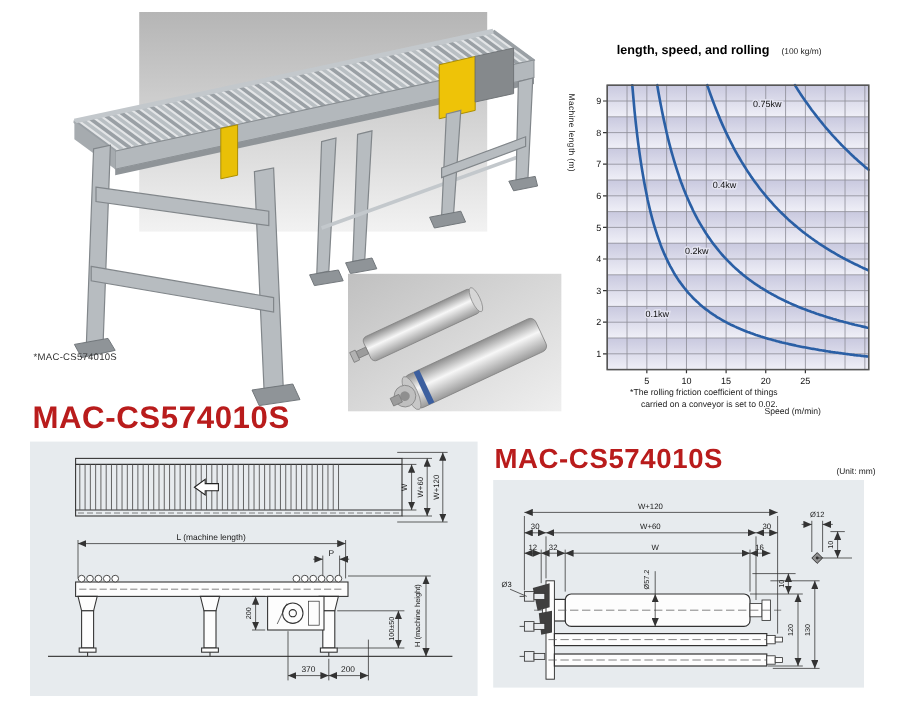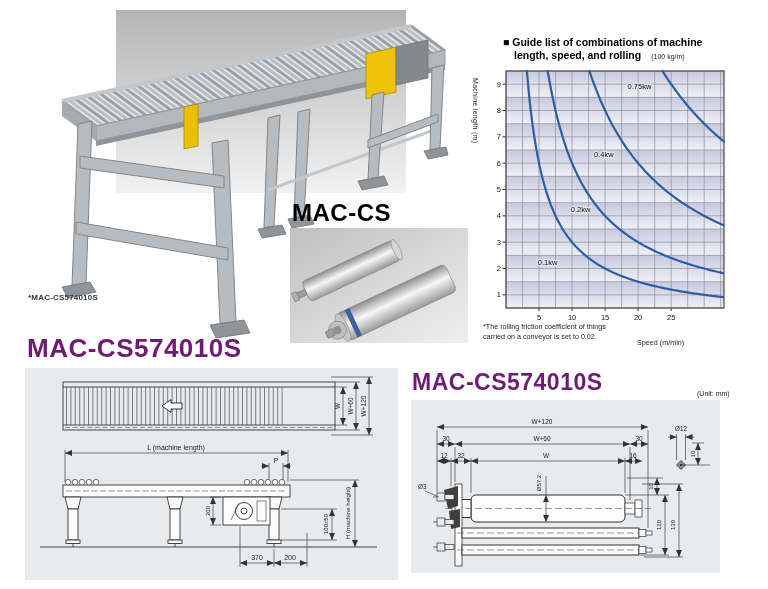--- a/index.html
+++ b/index.html
@@ -1,26 +1,26 @@
 <!DOCTYPE html>
 <html><head>
 <meta charset="utf-8">
 <style>
   html,body{margin:0;padding:0;background:#fff;}
   body{font-family:"Liberation Sans","DejaVu Sans",sans-serif;color:#111;}
   .page{position:relative;width:768px;height:589px;background:#fff;overflow:hidden;}
   .abs{position:absolute;}
   svg{display:block;font-family:"Liberation Sans","DejaVu Sans",sans-serif;}
-  .photo-caption{font-size:8px;font-weight:bold;color:#333;letter-spacing:.2px;}
+  .photo-caption{font-size:8px;font-weight:normal;color:#333;letter-spacing:.2px;}
   .roller-title{font-size:24px;font-weight:bold;color:#000;letter-spacing:.5px;}
-  .sec-title{font-weight:bold;color:#701a75;letter-spacing:.5px;}
+  .sec-title{font-weight:bold;color:#b91c1c;letter-spacing:.5px;}
   .chart-head{font-size:10.5px;font-weight:bold;line-height:12.5px;color:#000;width:260px;}
   .chart-head .unit{font-size:7px;font-weight:normal;color:#222;margin-left:10px;letter-spacing:0;}
   .ylab{writing-mode:vertical-rl;font-size:7px;color:#222;letter-spacing:.3px;}
-  .footnote{font-size:7.2px;line-height:9.5px;color:#222;}
+  .footnote{font-size:7.2px;line-height:9.5px;color:#222;text-align:right;}
   .panel{background:#e7ebee;}
 </style>
 </head>
 <body>
 
 <div class="page">
 
   <svg class="abs" style="left:0;top:0" width="470" height="340" viewBox="0 0 470 340">
     <defs>
       <linearGradient id="bgGray" x1="0" y1="0" x2="0" y2="1">
@@ -119,21 +119,20 @@
       <polygon points="210,325 244,320 250,333 216,338"></polygon>
       <polygon points="258,229 282,225 286,234 262,238"></polygon>
       <polygon points="288,219 310,215 314,224 292,228"></polygon>
       <polygon points="358,181 384,176 388,185 362,190"></polygon>
       <polygon points="424,151 446,147 448,155 428,159"></polygon>
     </g>
   </svg>
 
   <div class="abs photo-caption" style="left:28px;top:293px">*MAC-CS574010S</div>
 
-  <div class="abs roller-title" style="left:292px;top:199px">MAC-CS</div>
 
   <svg class="abs" style="left:290px;top:228px" width="178" height="115" viewBox="0 0 178 115">
     <defs>
       <linearGradient id="rollerBg" x1="0" y1="0" x2="1" y2="1">
         <stop offset="0" stop-color="#c0c0c0"></stop>
           <stop offset="1" stop-color="#efefef"></stop>
       </linearGradient>
       <linearGradient id="rollGrad" x1="0" y1="0" x2="0" y2="1">
         <stop offset="0" stop-color="#8e8e8e"></stop>
           <stop offset="0.45" stop-color="#f7f7f7"></stop>
@@ -151,22 +150,20 @@
       <rect x="0" y="-15" width="120" height="30" rx="5" fill="url(#rollGrad)" stroke="#7f7f7f" stroke-width="0.6"></rect>
       <rect x="10" y="-15" width="5" height="30" fill="#3c5f9f"></rect>
       <ellipse cx="1" cy="0" rx="5" ry="15" fill="#c7c7c7" stroke="#8a8a8a" stroke-width="0.6"></ellipse>
       <circle cx="-5" cy="0" r="9" fill="#bfbfbf" stroke="#808080" stroke-width="0.6"></circle>
       <circle cx="-5" cy="0" r="4" fill="#8f8f8f"></circle>
       <rect x="-17" y="-3.5" width="8" height="7" fill="#9c9c9c" stroke="#777" stroke-width="0.6"></rect>
     </g>
   </svg>
 
   <div class="abs chart-head" style="left:503px;top:36px">
-    <div><span>■</span>
-      <span>Guide list of combinations of machine</span></div>
     <div style="padding-left:11px"><span>length, speed, and rolling</span><span class="unit">(100 kg/m)</span></div>
   </div>
 
   <div class="abs ylab" style="left:472px;top:78px">Machine length (m)</div>
 
   <svg id="chart-svg" class="abs" style="left:494px;top:64px" width="262" height="262" viewBox="0 0 262 262">
       <defs>
         <linearGradient id="bandg" x1="0" y1="7" x2="0" y2="33.33333333333334" gradientUnits="userSpaceOnUse" spreadMethod="repeat">
           <stop offset="0" stop-color="#c9c9df"></stop>
           <stop offset="1" stop-color="#efeff7"></stop>

